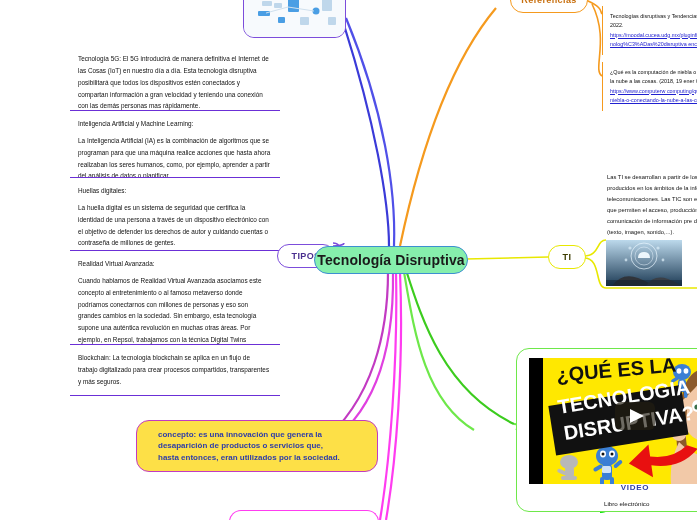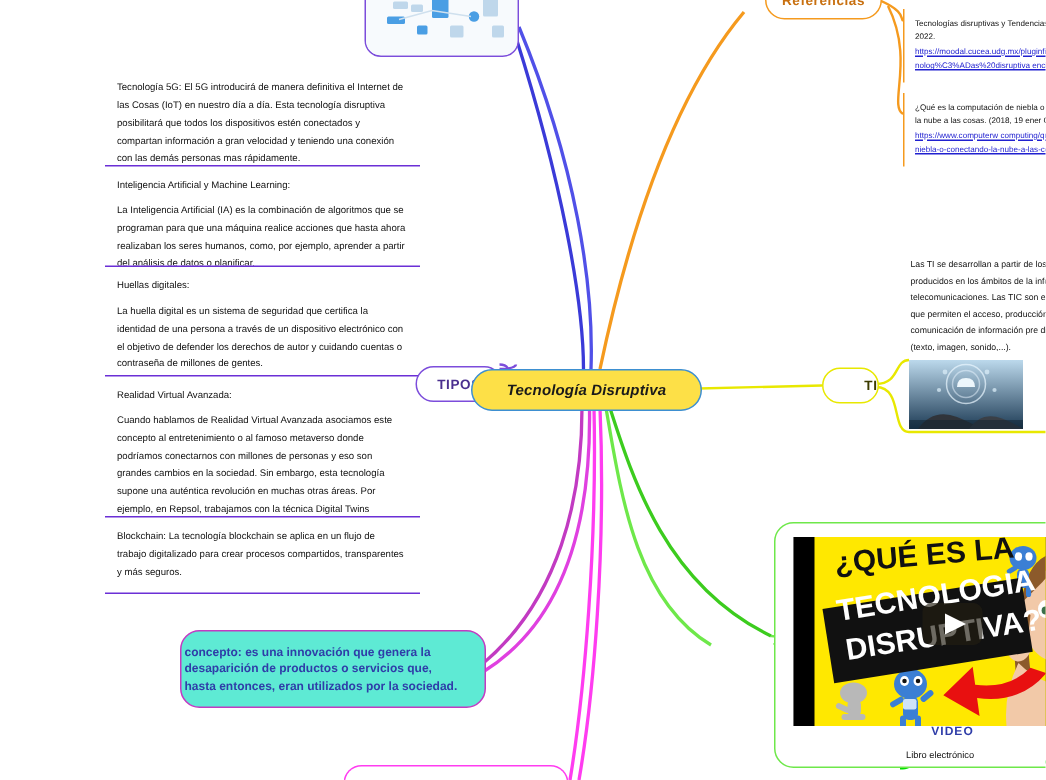--- a/index.html
+++ b/index.html
@@ -8,34 +8,33 @@
     background:#ffffff;
     font-family:"Liberation Sans", sans-serif;
     color:#1a1a1a;
   }
   #canvas{position:absolute;inset:0;width:697px;height:520px;margin-left:44px;}
   svg.lines{position:absolute;left:0;top:0;width:697px;height:520px;pointer-events:none;}
 
   
   .central{
     position:absolute;left:270px;top:246px;width:152px;height:26px;
-    border:1.6px solid #3d8fd1;border-radius:14px;background:#fde047;
+    border:1.6px solid #3d8fd1;border-radius:14px;background:#86efac;
     display:flex;align-items:center;justify-content:center;
-    font-size:10px;font-weight:bold;color:#1a1a1a;letter-spacing:.1px;
+    font-size:14px;font-weight:bold;color:#1a1a1a;letter-spacing:.1px;
     z-index:6;
-    font-style:italic;
   }
   
   .oval{
     position:absolute;border-radius:13px;background:#ffffff;
     display:flex;align-items:center;justify-content:center;
     font-size:9px;font-weight:bold;letter-spacing:.4px;z-index:6;
   }
   #node-tipos{left:233px;top:244px;width:56px;height:22px;border:1.5px solid #7c4ddb;color:#4a2f8f;}
-  #node-ti{left:504px;top:245px;width:36px;height:22px;border:1.5px solid #e8e800;color:#3c3c00;justify-content:flex-end;}
+  #node-ti{left:504px;top:245px;width:36px;height:22px;border:1.5px solid #e8e800;color:#3c3c00;}
   #node-referencias{left:466px;top:-13px;width:76px;height:24px;border:1.8px solid #f59a1e;color:#c87010;}
 
   
   .card{
     position:absolute;background:#ffffff;font-size:6.4px;line-height:1.85;
     color:#111;z-index:4;
   }
   .card p{margin:0 0 5px 0;}
   .card p:last-child{margin-bottom:0;}
 
@@ -45,23 +44,23 @@
   }
 
   #card-5g{left:26px;top:46px;width:193px;border-top:none;}
   #card-ia{left:26px;top:110px;width:193px;}
   #card-huellas{left:26px;top:177px;width:193px;}
   #card-rv{left:26px;top:250px;width:193px;}
   #card-block{left:26px;top:344px;width:193px;}
 
   
   #concepto{
-    position:absolute;left:76px;top:420px;width:198px;
-    border:1.6px solid #c23ac2;border-radius:13px;background:#5eead4;
-    padding:8px 2px;font-size:8px;line-height:1.42;font-weight:bold;
+    position:absolute;left:92px;top:420px;width:198px;
+    border:1.6px solid #c23ac2;border-radius:13px;background:#fde047;
+    padding:8px 21px;font-size:8px;line-height:1.42;font-weight:bold;
     color:#2f3da8;z-index:5;
   }
   
   #card-bottom-partial{
     position:absolute;left:185px;top:510px;width:148px;height:24px;
     border:1.6px solid #ff3cf0;border-radius:12px 12px 0 0;
     border-bottom:none;background:#ffffff;z-index:4;
   }
 
   

